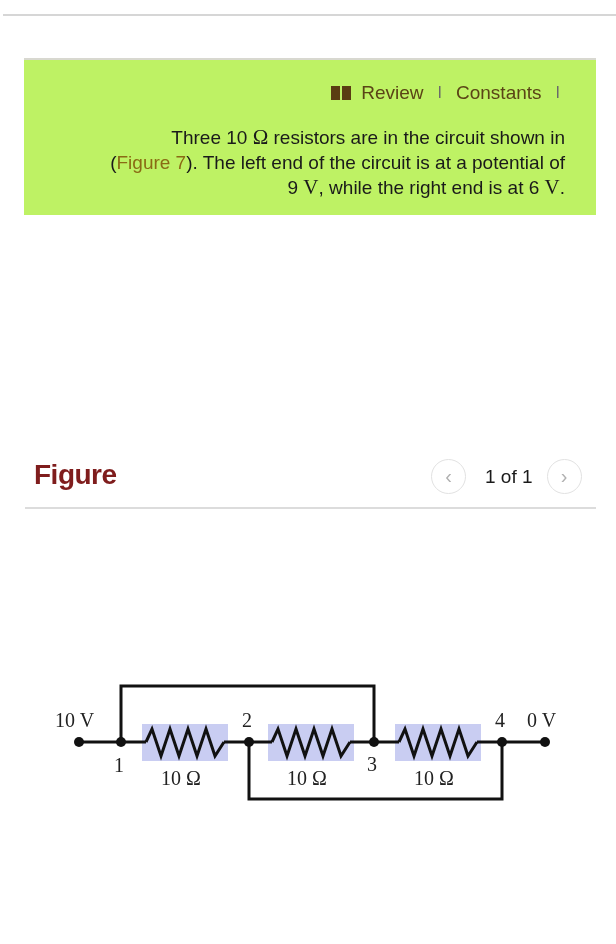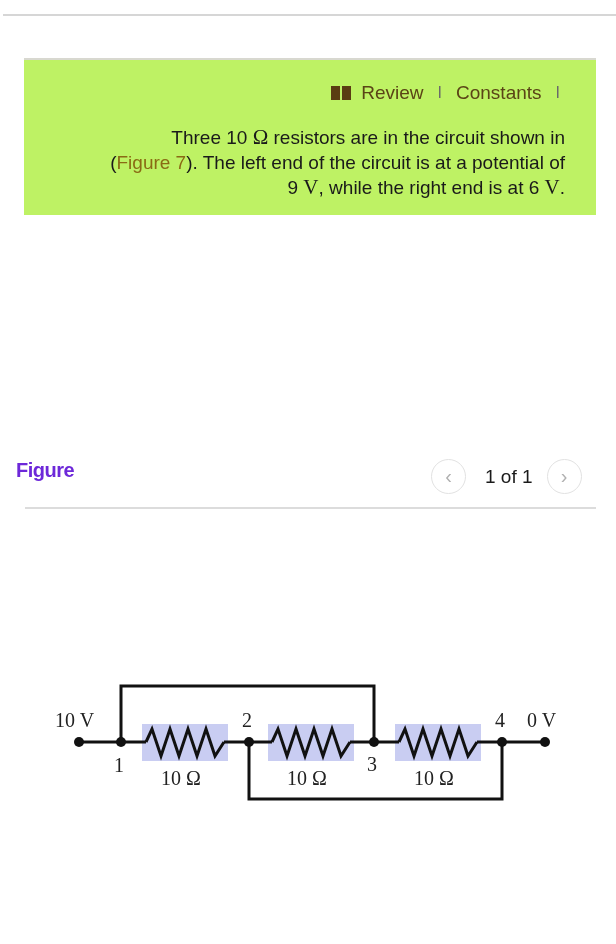--- a/index.html
+++ b/index.html
@@ -8,21 +8,21 @@
   .info-box { position:absolute; left:24px; top:58px; width:572px; height:157px; background:#bef264; border-top:2px solid #d8d8d0; box-sizing:border-box; }
   .links { position:absolute; right:22px; top:22px; font-size:19px; color:#5a4416; display:flex; align-items:center; white-space:nowrap; }
   .links .book { display:inline-block; width:20px; height:14px; margin-right:10px; position:relative; top:0; }
   .links .book i { position:absolute; top:0; width:9px; height:14px; background:#5a3d12; }
   .links .book i.l { left:0; } .links .book i.r { left:11px; }
   .links .sep { color:#6a6a6a; margin:0 14px; font-size:16px; }
   .links a { color:#5a4416; text-decoration:none; cursor:pointer; }
   .problem { position:absolute; left:21px; top:65px; width:520px; font-size:19px; line-height:24.5px; color:#1a1a1a;text-align:right; }
   .problem .serif { font-family:"Liberation Serif", serif; font-size:21px; }
   .problem a { color:#8a6a14; text-decoration:none; cursor:pointer; }
-  .fig-title { position:absolute; left:16px; top:459px; font-size:20px; font-weight:bold; color:#6d28d9; letter-spacing:-0.5px; }
+  .fig-title { position:absolute; left:34px; top:459px; font-size:28px; font-weight:bold; color:#7f1d1d; letter-spacing:-0.5px; }
   .pager { position:absolute; left:431px; top:459px; display:flex; align-items:center; }
   .circ-btn { width:35px; height:35px; border:1.5px solid #e2e2e2; border-radius:50%; box-sizing:border-box; display:flex; align-items:center; justify-content:center; color:#b0b0b0; font-size:20px; cursor:pointer; background:#fff; }
   .pager .count { font-size:19px; color:#1a1a1a; margin:0 14px 0 19px;text-align:center; }
   .fig-rule { position:absolute; left:25px; top:507px; width:571px; height:2px; background:#dcdcdc; }
   svg.circuit { position:absolute; left:0; top:0; }
   .lbl { font-family:"Liberation Serif", serif; font-size:20px; fill:#222; }
 </style>
 </head>
 <body>
 

